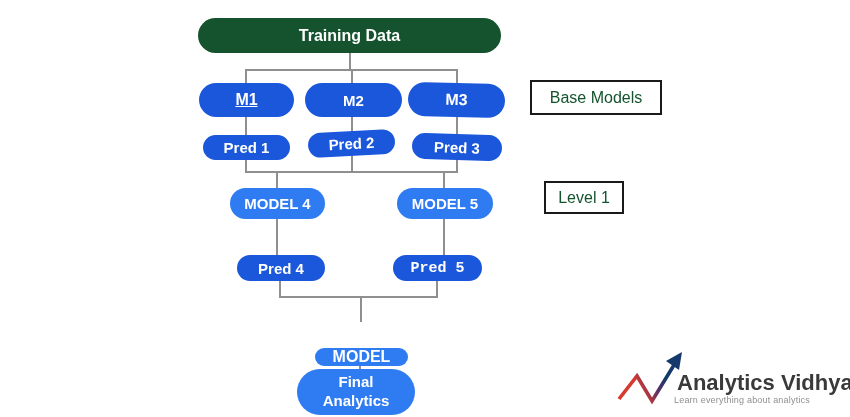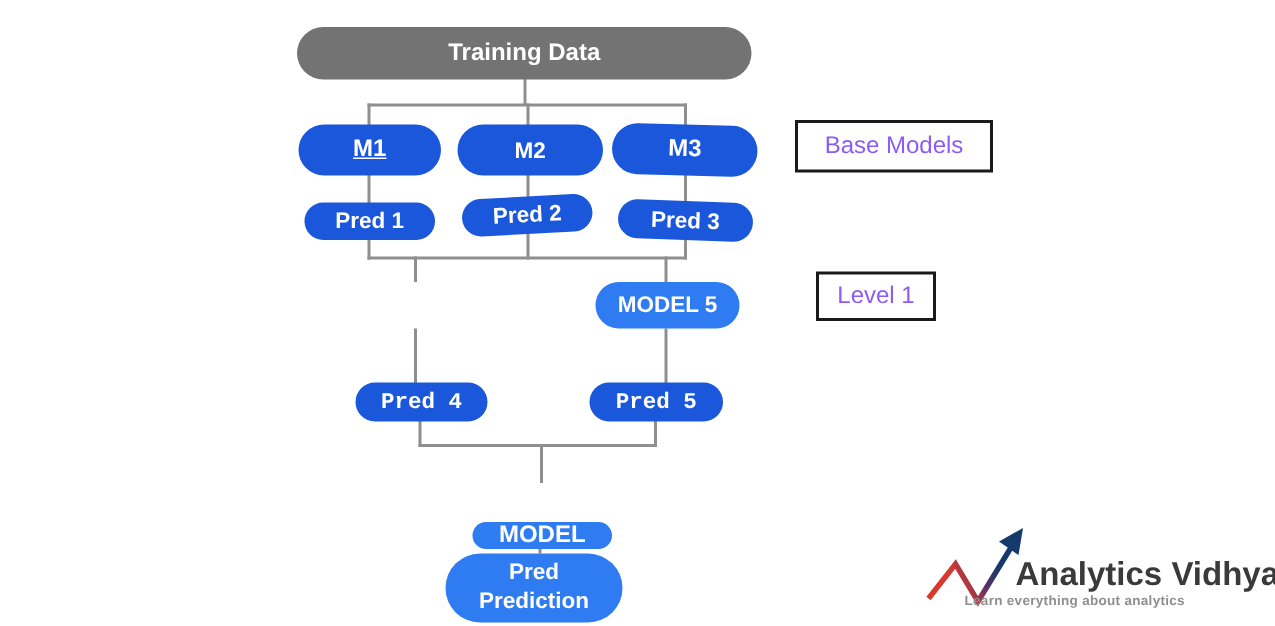--- a/index.html
+++ b/index.html
@@ -12,40 +12,40 @@
     width:850px;height:417px;
     background:#ffffff;
     overflow:hidden;
   }
   .pill{
     position:absolute;
     display:flex;align-items:center;justify-content:center;
     color:#ffffff;font-weight:700;text-align:center;
     box-sizing:border-box;
   }
-  .navy{background:#737373;}
+  .navy{background:#14532d;}
   .royal{background:#1B57DB;}
   .bright{background:#2E7BF2;}
   .lvl-label{
     position:absolute;
     display:flex;align-items:center;justify-content:center;
     border:2px solid #1A1A1A;background:#ffffff;
-    color:#8b5cf6;font-size:16px;font-weight:400;
+    color:#14532d;font-size:16px;font-weight:400;
     box-sizing:border-box;
   }
   .vl{position:absolute;width:2px;background:#8F8F8F;}
   .hl{position:absolute;height:2px;background:#8F8F8F;}
   .brand-text{
     position:absolute;left:677px;top:370px;
     font-size:22px;font-weight:700;color:#3A3A3A;
     letter-spacing:0px;white-space:nowrap;
   }
   .brand-tagline{
-    position:absolute;left:643px;top:395px;
-    font-size:9px;font-weight:700;color:#8F8F8F;
+    position:absolute;left:674px;top:395px;
+    font-size:9px;font-weight:400;color:#8F8F8F;
     letter-spacing:0.2px;white-space:nowrap;
   }
 </style>
 </head>
 <body>
 
 <div class="stage">
 
   <div class="vl" style="left:349px;top:52px;height:18px;"></div>
   <div class="hl" style="left:245px;top:69px;width:213px;"></div>
@@ -77,28 +77,29 @@
   <div class="pill navy" style="left:198px;top:18px;width:303px;height:35px;border-radius:18px;font-size:16px;">Training Data</div>
 
   <div class="pill royal" style="left:199px;top:83px;width:95px;height:34px;border-radius:17px;font-size:16px;text-decoration:underline;">M1</div>
   <div class="pill royal" style="left:305px;top:83px;width:97px;height:34px;border-radius:17px;font-size:15px;">M2</div>
   <div class="pill royal" style="left:408px;top:83px;width:97px;height:34px;border-radius:17px;font-size:16px;transform:rotate(1.5deg);">M3</div>
 
   <div class="pill royal" style="left:203px;top:135px;width:87px;height:25px;border-radius:13px;font-size:15px;">Pred 1</div>
   <div class="pill royal" style="left:308px;top:131px;width:87px;height:25px;border-radius:13px;font-size:15px;transform:rotate(-3deg);">Pred 2</div>
   <div class="pill royal" style="left:412px;top:134px;width:90px;height:26px;border-radius:13px;font-size:15px;transform:rotate(2deg);">Pred 3</div>
 
+  <div class="pill bright" style="left:230px;top:188px;width:95px;height:31px;border-radius:16px;font-size:15px;">MODEL 4</div>
   <div class="pill bright" style="left:397px;top:188px;width:96px;height:31px;border-radius:16px;font-size:15px;">MODEL 5</div>
 
-  <div class="pill royal" style="left:237px;top:255px;width:88px;height:26px;border-radius:13px;font-size:15px;font-family:Liberation Mono, monospace;">Pred 4</div>
+  <div class="pill royal" style="left:237px;top:255px;width:88px;height:26px;border-radius:13px;font-size:15px;">Pred 4</div>
   <div class="pill royal" style="left:393px;top:255px;width:89px;height:26px;border-radius:13px;font-size:15px;font-family:Liberation Mono, monospace;">Pred 5</div>
 
   <div class="pill bright" style="left:315px;top:316px;width:93px;height:18px;border-radius:15px;font-size:16px;margin-top:32px;">MODEL</div>
 
-  <div class="pill bright" style="left:297px;top:369px;width:118px;height:46px;border-radius:23px;font-size:15px;line-height:1.25;padding:0 22px;">Pred Prediction</div>
+  <div class="pill bright" style="left:297px;top:369px;width:118px;height:46px;border-radius:23px;font-size:15px;line-height:1.25;padding:0 22px;">Final Analytics</div>
 
   <div class="lvl-label" style="left:530px;top:80px;width:132px;height:35px;">Base Models</div>
   <div class="lvl-label" style="left:544px;top:181px;width:80px;height:33px;">Level 1</div>
 
   <svg style="position:absolute;left:612px;top:346px;" width="80" height="68" viewBox="0 0 80 68">
     <defs>
       <linearGradient id="avgrad" gradientUnits="userSpaceOnUse" x1="7" y1="53" x2="52" y2="30">
         <stop offset="0" stop-color="#D63A2F"></stop>
         <stop offset="0.45" stop-color="#D63A2F"></stop>
         <stop offset="0.75" stop-color="#5C3168"></stop>

